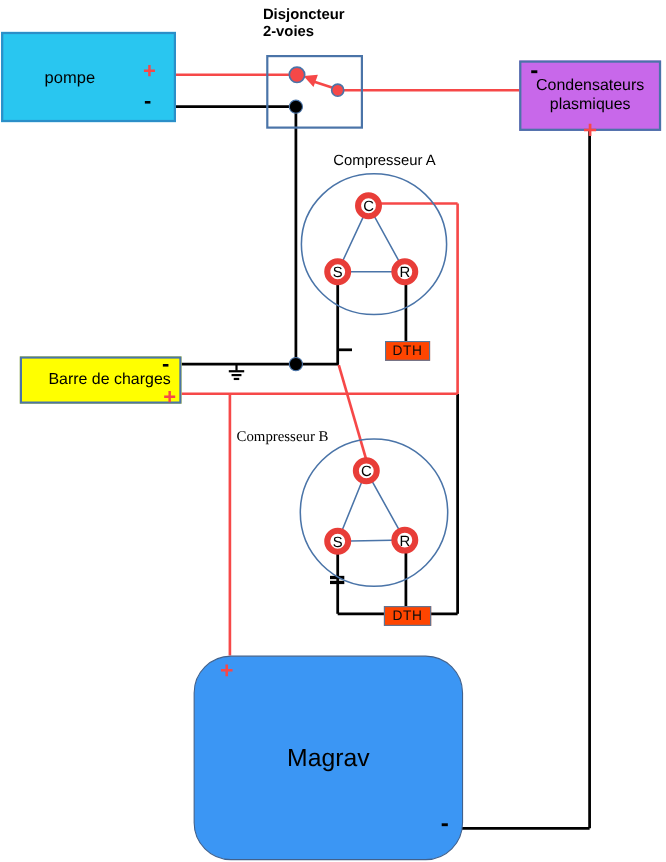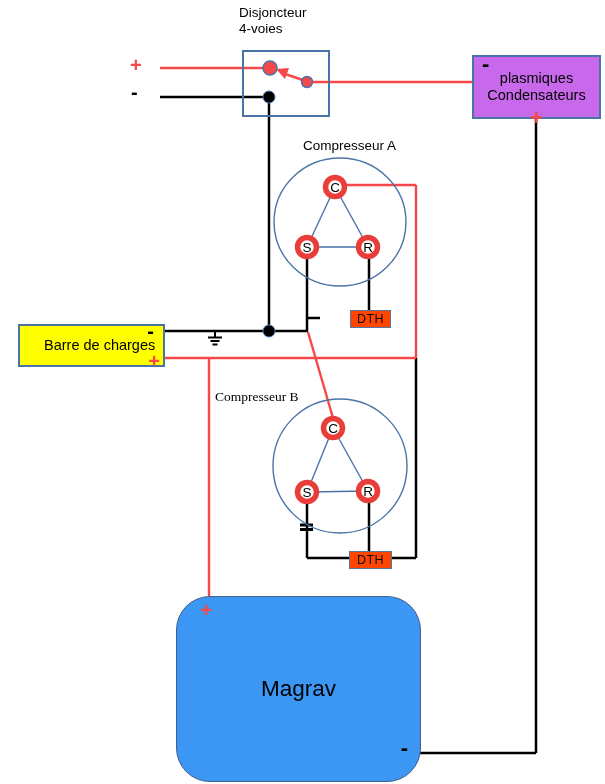--- a/index.html
+++ b/index.html
@@ -16,21 +16,21 @@
   .junction{fill:var(--wire-black);stroke:var(--schematic-blue);stroke-width:1;}
   .switch-dot{fill:var(--wire-red);stroke:var(--schematic-blue);stroke-width:1.5;}
   .gnd{stroke:var(--wire-black);stroke-width:2;fill:none;}
   .cap-bar{fill:var(--wire-black);}
 
   .box{position:absolute;box-sizing:border-box;}
   .pompe-box{left:1px;top:29px;width:159px;height:82px;background:var(--pump-fill);
     border:2px solid var(--pump-border);display:flex;align-items:center;justify-content:center;}
   .pompe-label{font-size:15px;margin-right:34px;}
   .breaker-box{left:242px;top:50px;width:88px;height:67px;border:2px solid var(--box-border-blue);background:transparent;}
-  .breaker-label{position:absolute;left:239px;top:5px;font-size:13.5px;line-height:1.2;}
+  .breaker-label{position:absolute;left:239px;top:5px;font-size:13.5px;line-height:1.2;font-weight:bold;}
   .breaker-label span{display:block;}
   .caps-box{left:472px;top:55px;width:129px;height:64px;background:var(--capacitors-fill);
     border:2px solid var(--box-border-blue);text-align:center;font-size:14.5px;line-height:1.15;padding-top:13px;}
   .caps-minus{position:absolute;left:8px;top:-6px;font-size:22px;font-weight:bold;}
   .caps-plus{position:absolute;left:56px;bottom:-13px;font-size:22px;color:var(--wire-red);font-weight:bold;}
   .barre-box{left:18px;top:324px;width:147px;height:43px;background:var(--load-bar-fill);
     border:2px solid var(--box-border-blue);}
   .barre-label{position:absolute;left:24px;top:11px;font-size:14.5px;white-space:nowrap;}
   .barre-minus{position:absolute;right:9px;top:-6px;font-size:20px;font-weight:bold;}
   .barre-plus{position:absolute;right:3px;bottom:-8px;font-size:20px;color:var(--wire-red);font-weight:bold;}
@@ -110,33 +110,36 @@
     <ellipse class="blue-line" cx="340" cy="466" rx="67" ry="67"></ellipse>
     <polygon class="blue-line" points="333,428 307,492 368,491"></polygon>
     <circle class="ring" cx="333" cy="428" r="9.5"></circle>
     <circle class="ring" cx="307" cy="492" r="9.5"></circle>
     <circle class="ring" cx="368" cy="491" r="9.5"></circle>
     <text class="term-letter" x="333" y="433">C</text>
     <text class="term-letter" x="307" y="497">S</text>
     <text class="term-letter" x="368" y="496">R</text>
   </svg>
 
+  <div class="box pompe-box">
+    <span class="pompe-label">pompe</span>
+  </div>
   <span class="pompe-plus">+</span>
   <span class="pompe-minus">-</span>
 
   <div class="breaker-label">
     <span>Disjoncteur</span>
-    <span>4-voies</span>
+    <span>2-voies</span>
   </div>
   <div class="box breaker-box"></div>
 
   <div class="box caps-box">
     <span class="caps-minus">-</span>
+    <div>Condensateurs</div>
     <div>plasmiques</div>
-    <div>Condensateurs</div>
     <span class="caps-plus">+</span>
   </div>
 
   <div class="comp-label comp-a-label">Compresseur A</div>
   <div class="comp-label comp-b-label">Compresseur B</div>
 
   <div class="box barre-box">
     <span class="barre-label">Barre de charges</span>
     <span class="barre-minus">-</span>
     <span class="barre-plus">+</span>

